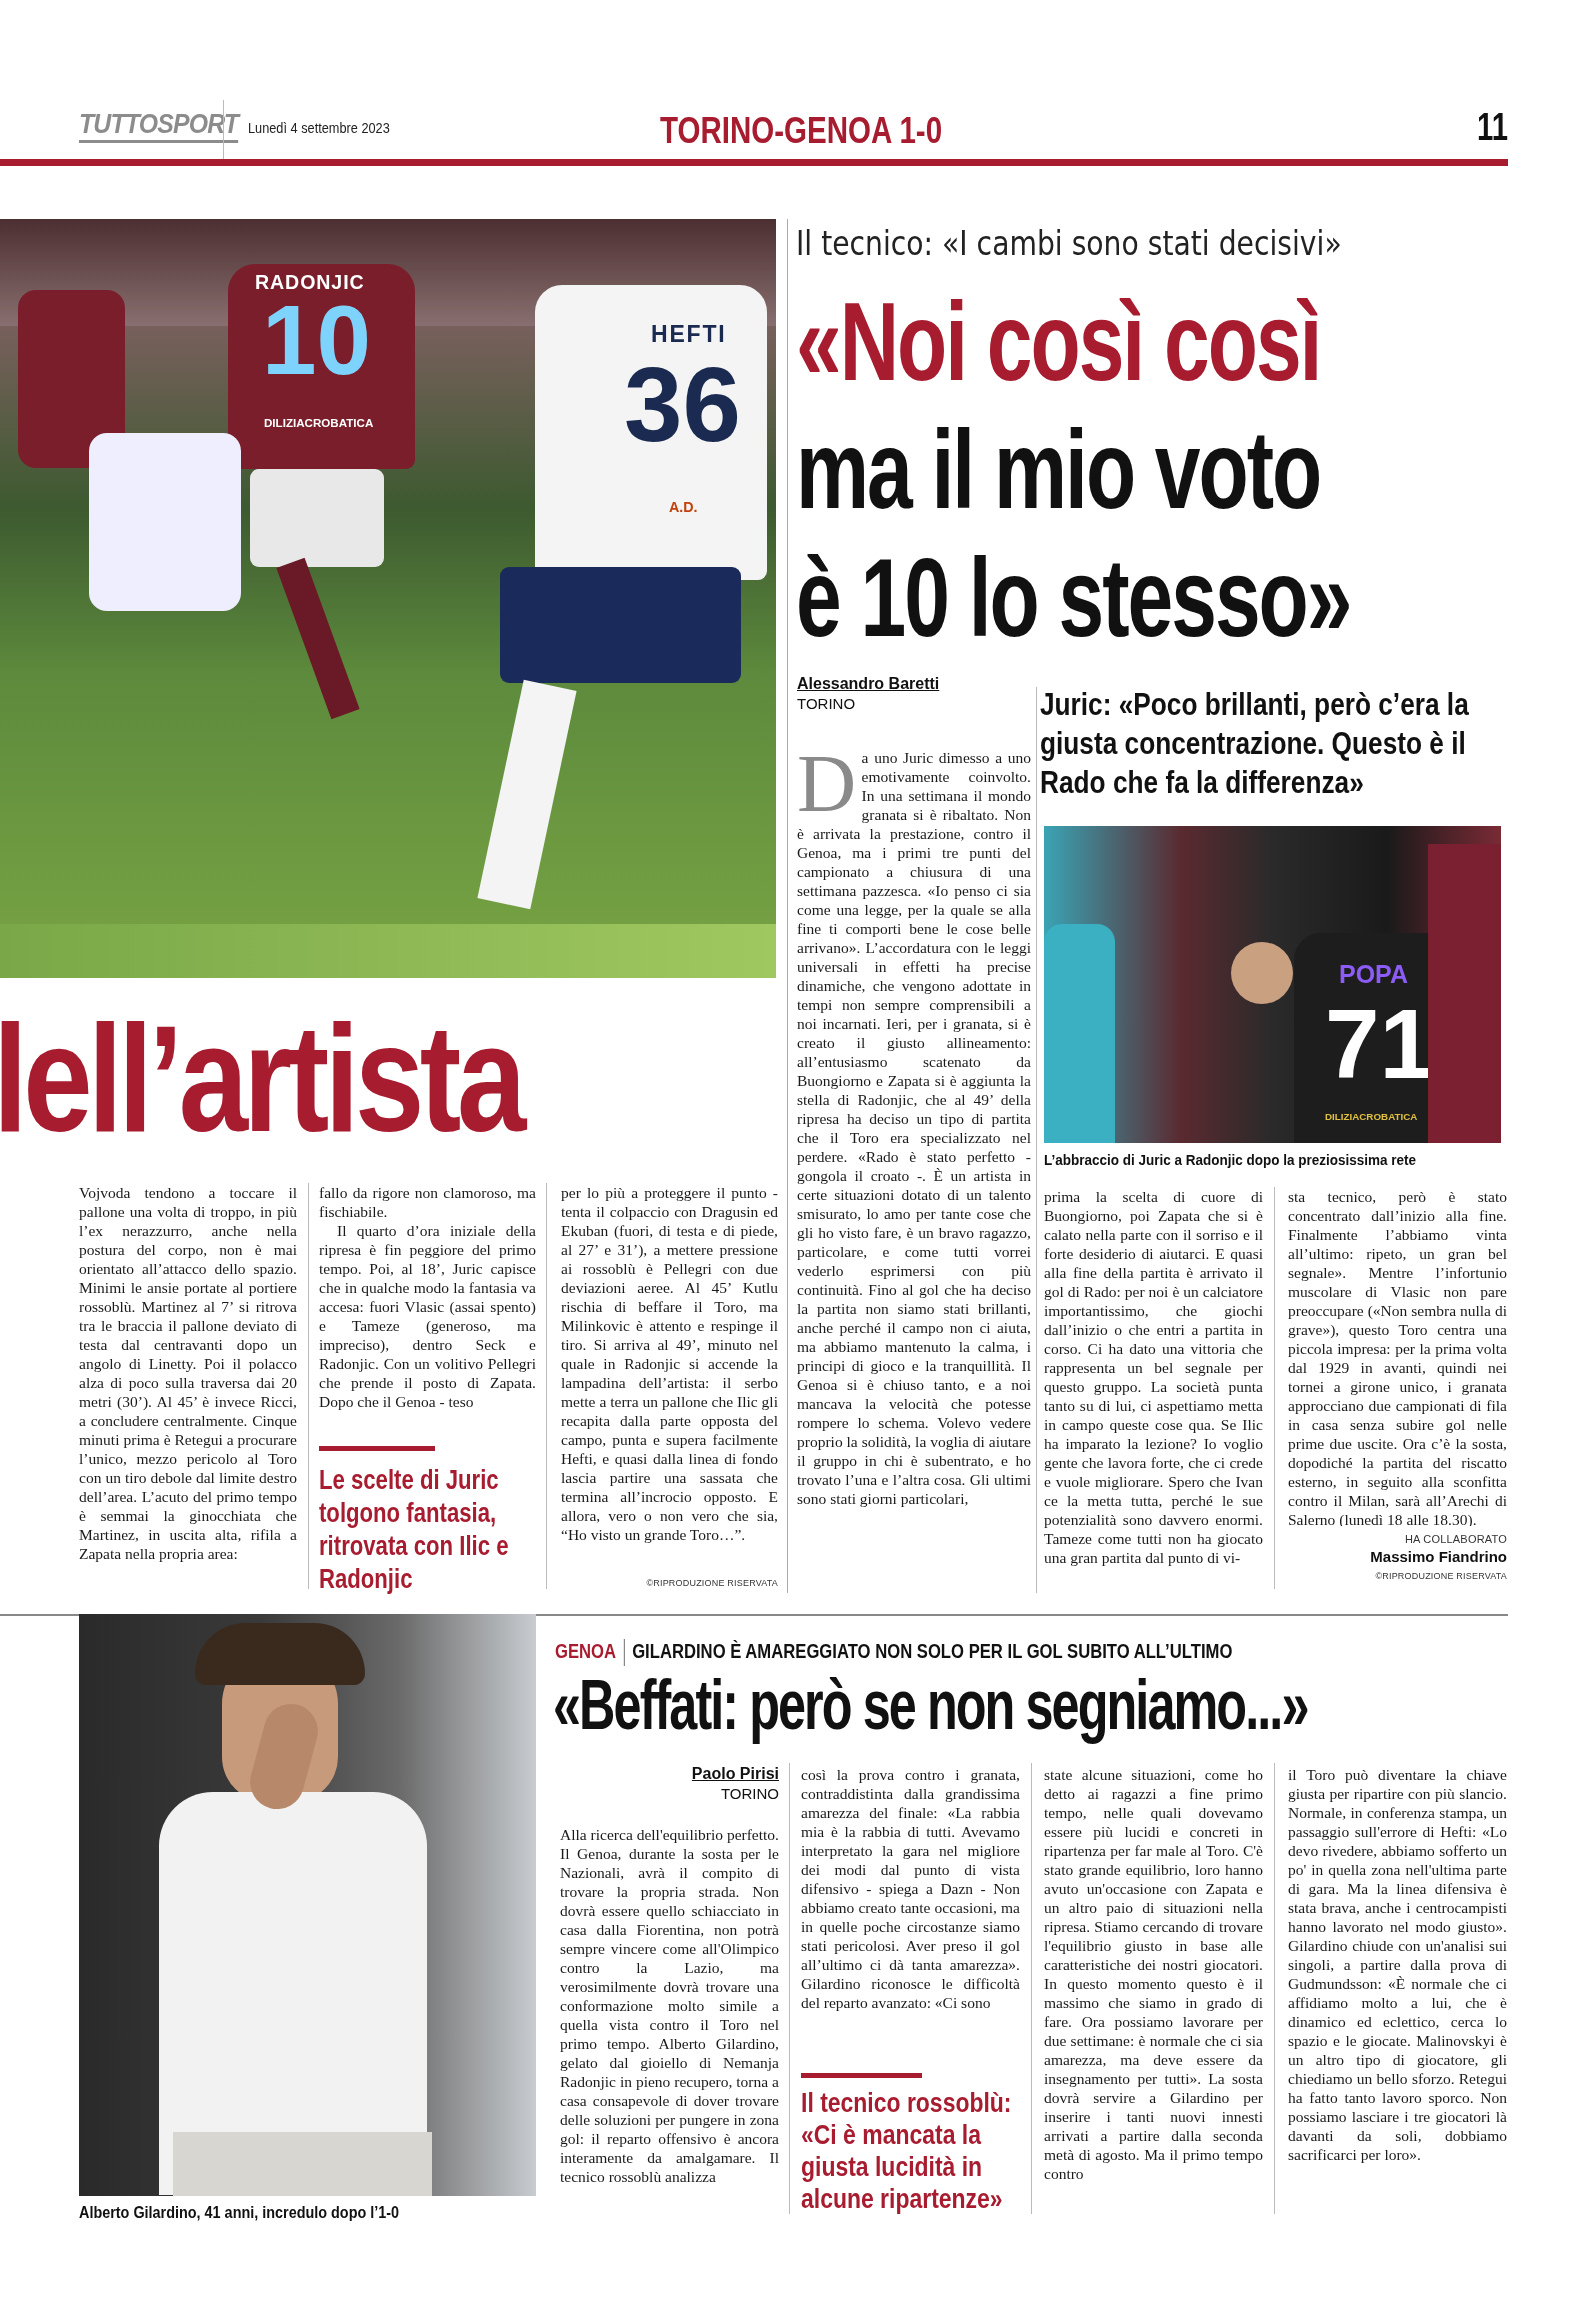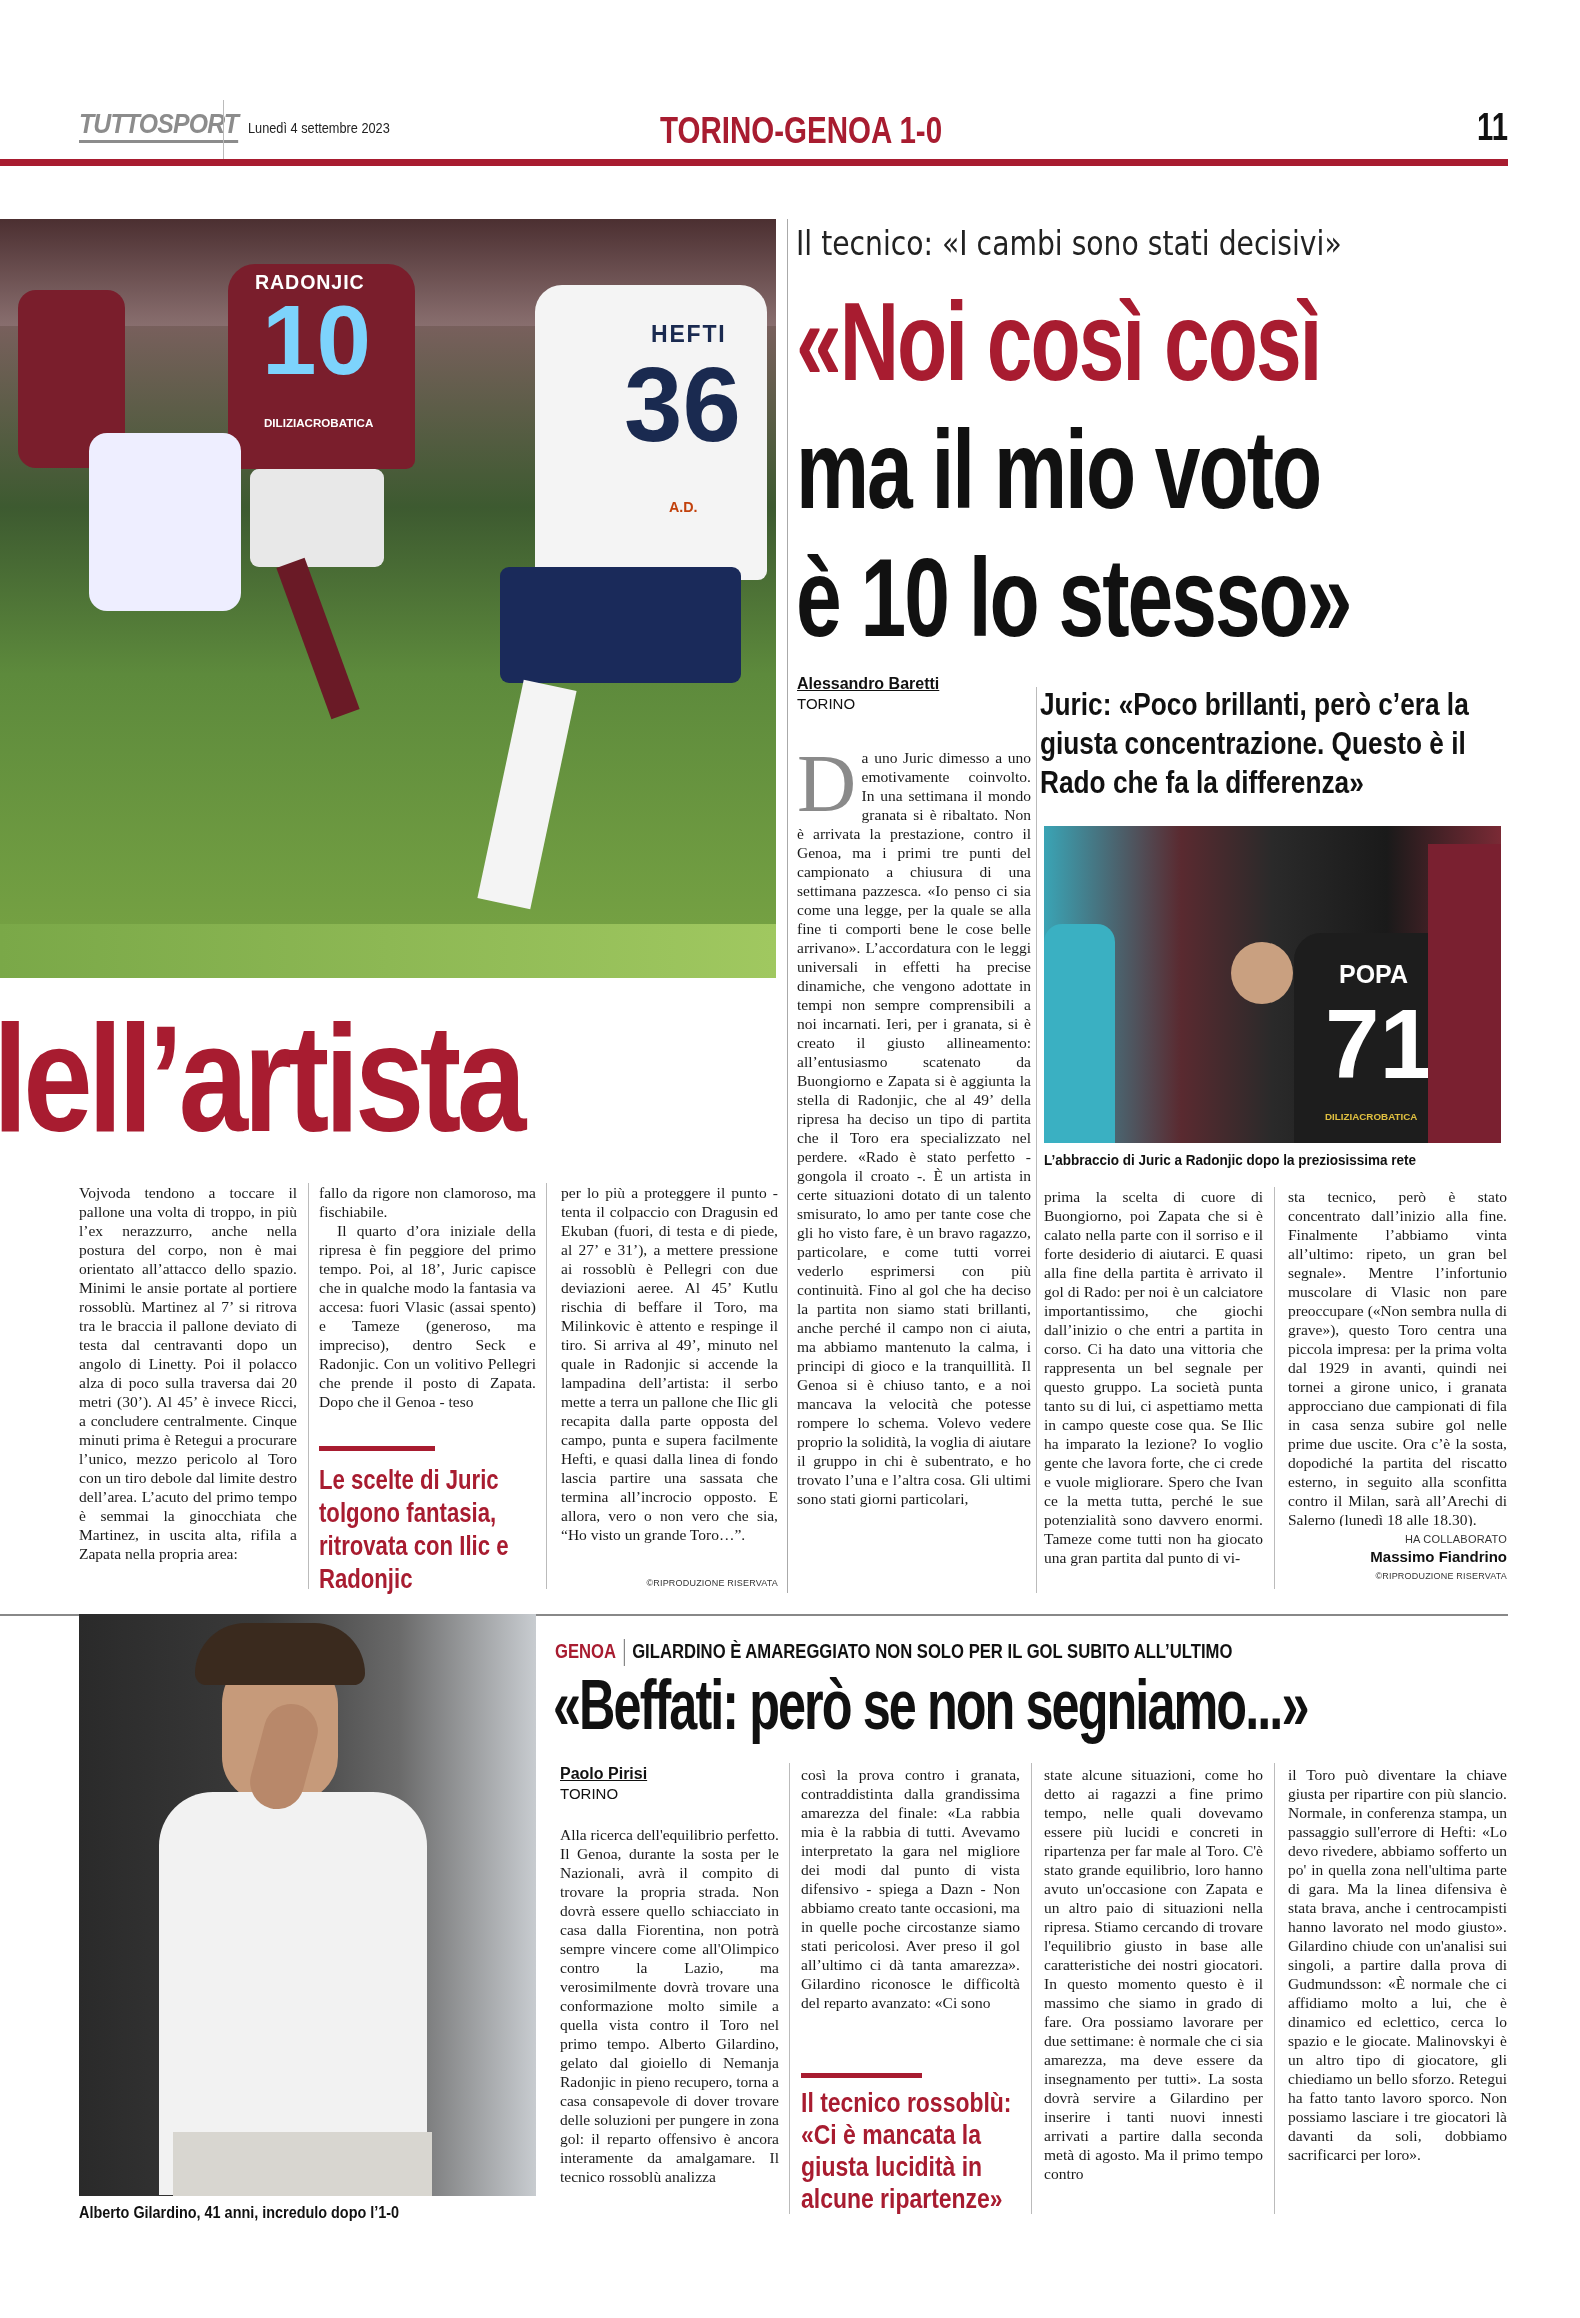--- a/index.html
+++ b/index.html
@@ -104,21 +104,21 @@
 <div class="abs body-col" style="left:797px;top:748px;width:234px;height:848px;overflow:hidden;">
   <span class="dropcap">D</span><span>a uno Juric dimesso a uno emotivamente coinvolto. In una settimana il mondo granata si è ribaltato. Non è arrivata la prestazione, contro il Genoa, ma i primi tre punti del campionato a chiusura di una settimana pazzesca. «Io penso ci sia come una legge, per la quale se alla fine ti comporti bene le cose belle arrivano». L’accordatura con le leggi universali in effetti ha precise dinamiche, che vengono adottate in tempi non sempre comprensibili a noi incarnati. Ieri, per i granata, si è creato il giusto allineamento: all’entusiasmo scatenato da Buongiorno e Zapata si è aggiunta la stella di Radonjic, che al 49’ della ripresa ha deciso un tipo di partita che il Toro era specializzato nel perdere. «Rado è stato perfetto - gongola il croato -. È un artista in certe situazioni dotato di un talento smisurato, lo amo per tante cose che gli ho visto fare, è un bravo ragazzo, particolare, e come tutti vorrei vederlo esprimersi con più continuità. Fino al gol che ha deciso la partita non siamo stati brillanti, anche perché il campo non ci aiuta, ma abbiamo mantenuto la calma, i principi di gioco e la tranquillità. Il Genoa si è chiuso tanto, e a noi mancava la velocità che potesse rompere lo schema. Volevo vedere proprio la solidità, la voglia di aiutare il gruppo in chi è subentrato, e ho trovato l’una e l’altra cosa. Gli ultimi sono stati giorni particolari,</span>
 </div>
 <div class="abs vrule" style="left:1036px;top:687px;height:906px;"></div>
 
 <div id="sub-juric" class="abs">Juric: «Poco brillanti, però c’era la giusta concentrazione. Questo è il Rado che fa la differenza»</div>
 <div id="juric-photo" class="abs">
   <div style="position:absolute;left:0;top:98px;width:71px;height:219px;background:#3ab0c2;border-radius:18px 18px 0 0;"></div>
   <div style="position:absolute;left:187px;top:116px;width:62px;height:62px;background:#c9a080;border-radius:50%;"></div>
   <div style="position:absolute;left:250px;top:107px;width:178px;height:210px;background:#1d1d1d;border-radius:27px 27px 0 0;">
-    <span class="jnum" style="left:45px;top:27px;font-size:25px;color:#ffffff;">POPA</span>
+    <span class="jnum" style="left:45px;top:27px;font-size:25px;color:#8b5cf6;">POPA</span>
     <span class="jnum" style="left:31px;top:62px;font-size:98px;color:#fff;line-height:98px;">71</span>
     <span class="jnum" style="left:31px;top:178px;font-size:9.8px;color:#e0c040;">DILIZIACROBATICA</span>
   </div>
   <div style="position:absolute;left:384px;top:18px;width:73px;height:299px;background:#7a2030;"></div>
 </div>
 <div id="juric-caption" class="abs">L’abbraccio di Juric a Radonjic dopo la preziosissima rete</div>
 
 <div class="abs body-col" style="left:1044px;top:1187px;width:219px;height:402px;overflow:hidden;">prima la scelta di cuore di Buongiorno, poi Zapata che si è calato nella parte con il sorriso e il forte desiderio di aiutarci. E quasi alla fine della partita è arrivato il gol di Rado: per noi è un calciatore importantissimo, che giochi dall’inizio o che entri a partita in corso. Ci ha dato una vittoria che rappresenta un bel segnale per questo gruppo. La società punta tanto su di lui, ci aspettiamo metta in campo queste cose qua. Se Ilic ha imparato la lezione? Io voglio gente che lavora forte, che ci crede e vuole migliorare. Spero che Ivan ce la metta tutta, perché le sue potenzialità sono davvero enormi. Tameze come tutti non ha giocato una gran partita dal punto di vi-</div>
 <div class="abs vrule" style="left:1274px;top:1187px;height:402px;"></div>
 <div class="abs body-col" style="left:1288px;top:1187px;width:219px;height:339px;overflow:hidden;">sta tecnico, però è stato concentrato dall’inizio alla fine. Finalmente l’abbiamo vinta all’ultimo: ripeto, un gran bel segnale». Mentre l’infortunio muscolare di Vlasic non pare preoccupare («Non sembra nulla di grave»), questo Toro centra una piccola impresa: per la prima volta dal 1929 in avanti, quindi nei tornei a girone unico, i granata approcciano due campionati di fila in casa senza subire gol nelle prime due uscite. Ora c’è la sosta, dopodiché la partita del riscatto esterno, in seguito alla sconfitta contro il Milan, sarà all’Arechi di Salerno (lunedì 18 alle 18.30).</div>
@@ -148,21 +148,21 @@
   <div style="position:absolute;left:178px;top:89px;width:54px;height:107px;background:#b8886a;border-radius:27px;transform:rotate(15deg);"></div>
   <div style="position:absolute;left:94px;top:518px;width:259px;height:64px;background:#d8d6d0;"></div>
 </div>
 <div id="genoa-caption" class="abs">Alberto Gilardino, 41 anni, incredulo dopo l’1-0</div>
 
 <div id="genoa-kicker" class="abs">
   <span class="tag">GENOA</span><span class="sep"></span><span>GILARDINO È AMAREGGIATO NON SOLO PER IL GOL SUBITO ALL’ULTIMO</span>
 </div>
 <div id="genoa-hl" class="abs">«Beffati: però se non segniamo...»</div>
 
-<div class="abs" style="left:560px;top:1765px;width:219px;">
+<div class="abs" style="left:560px;top:1765px;width:219px;text-align:right;">
   <div class="byline-name">Paolo Pirisi</div>
   <div class="byline-city">TORINO</div>
 </div>
 <div class="abs body-col" style="left:560px;top:1825px;width:219px;height:393px;overflow:hidden;">Alla ricerca dell'equilibrio perfetto. Il Genoa, durante la sosta per le Nazionali, avrà il compito di trovare la propria strada. Non dovrà essere quello schiacciato in casa dalla Fiorentina, non potrà sempre vincere come all'Olimpico contro la Lazio, ma verosimilmente dovrà trovare una conformazione molto simile a quella vista contro il Toro nel primo tempo. Alberto Gilardino, gelato dal gioiello di Nemanja Radonjic in pieno recupero, torna a casa consapevole di dover trovare delle soluzioni per pungere in zona gol: il reparto offensivo è ancora interamente da amalgamare. Il tecnico rossoblù analizza</div>
 <div class="abs vrule" style="left:789px;top:1763px;height:451px;"></div>
 <div class="abs body-col" style="left:801px;top:1765px;width:219px;height:259px;overflow:hidden;">così la prova contro i granata, contraddistinta dalla grandissima amarezza del finale: «La rabbia mia è la rabbia di tutti. Avevamo interpretato la gara nel migliore dei modi dal punto di vista difensivo - spiega a Dazn - Non abbiamo creato tante occasioni, ma in quelle poche circostanze siamo stati pericolosi. Aver preso il gol all’ultimo ci dà tanta amarezza». Gilardino riconosce le difficoltà del reparto avanzato: «Ci sono</div>
 <div class="abs red-bar" style="left:801px;top:2073px;width:121px;"></div>
 <div class="abs pull" style="left:801px;top:2087px;width:259px;font-size:28px;line-height:32px;">Il tecnico rossoblù: «Ci è mancata la giusta lucidità in alcune ripartenze»</div>
 <div class="abs vrule" style="left:1031px;top:1763px;height:451px;"></div>
 <div class="abs body-col" style="left:1044px;top:1765px;width:219px;height:446px;overflow:hidden;">state alcune situazioni, come ho detto ai ragazzi a fine primo tempo, nelle quali dovevamo essere più lucidi e concreti in ripartenza per far male al Toro. C'è stato grande equilibrio, loro hanno avuto un'occasione con Zapata e un altro paio di situazioni nella ripresa. Stiamo cercando di trovare l'equilibrio giusto in base alle caratteristiche dei nostri giocatori. In questo momento questo è il massimo che siamo in grado di fare. Ora possiamo lavorare per due settimane: è normale che ci sia amarezza, ma deve essere da insegnamento per tutti». La sosta dovrà servire a Gilardino per inserire i tanti nuovi innesti arrivati a partire dalla seconda metà di agosto. Ma il primo tempo contro</div>

